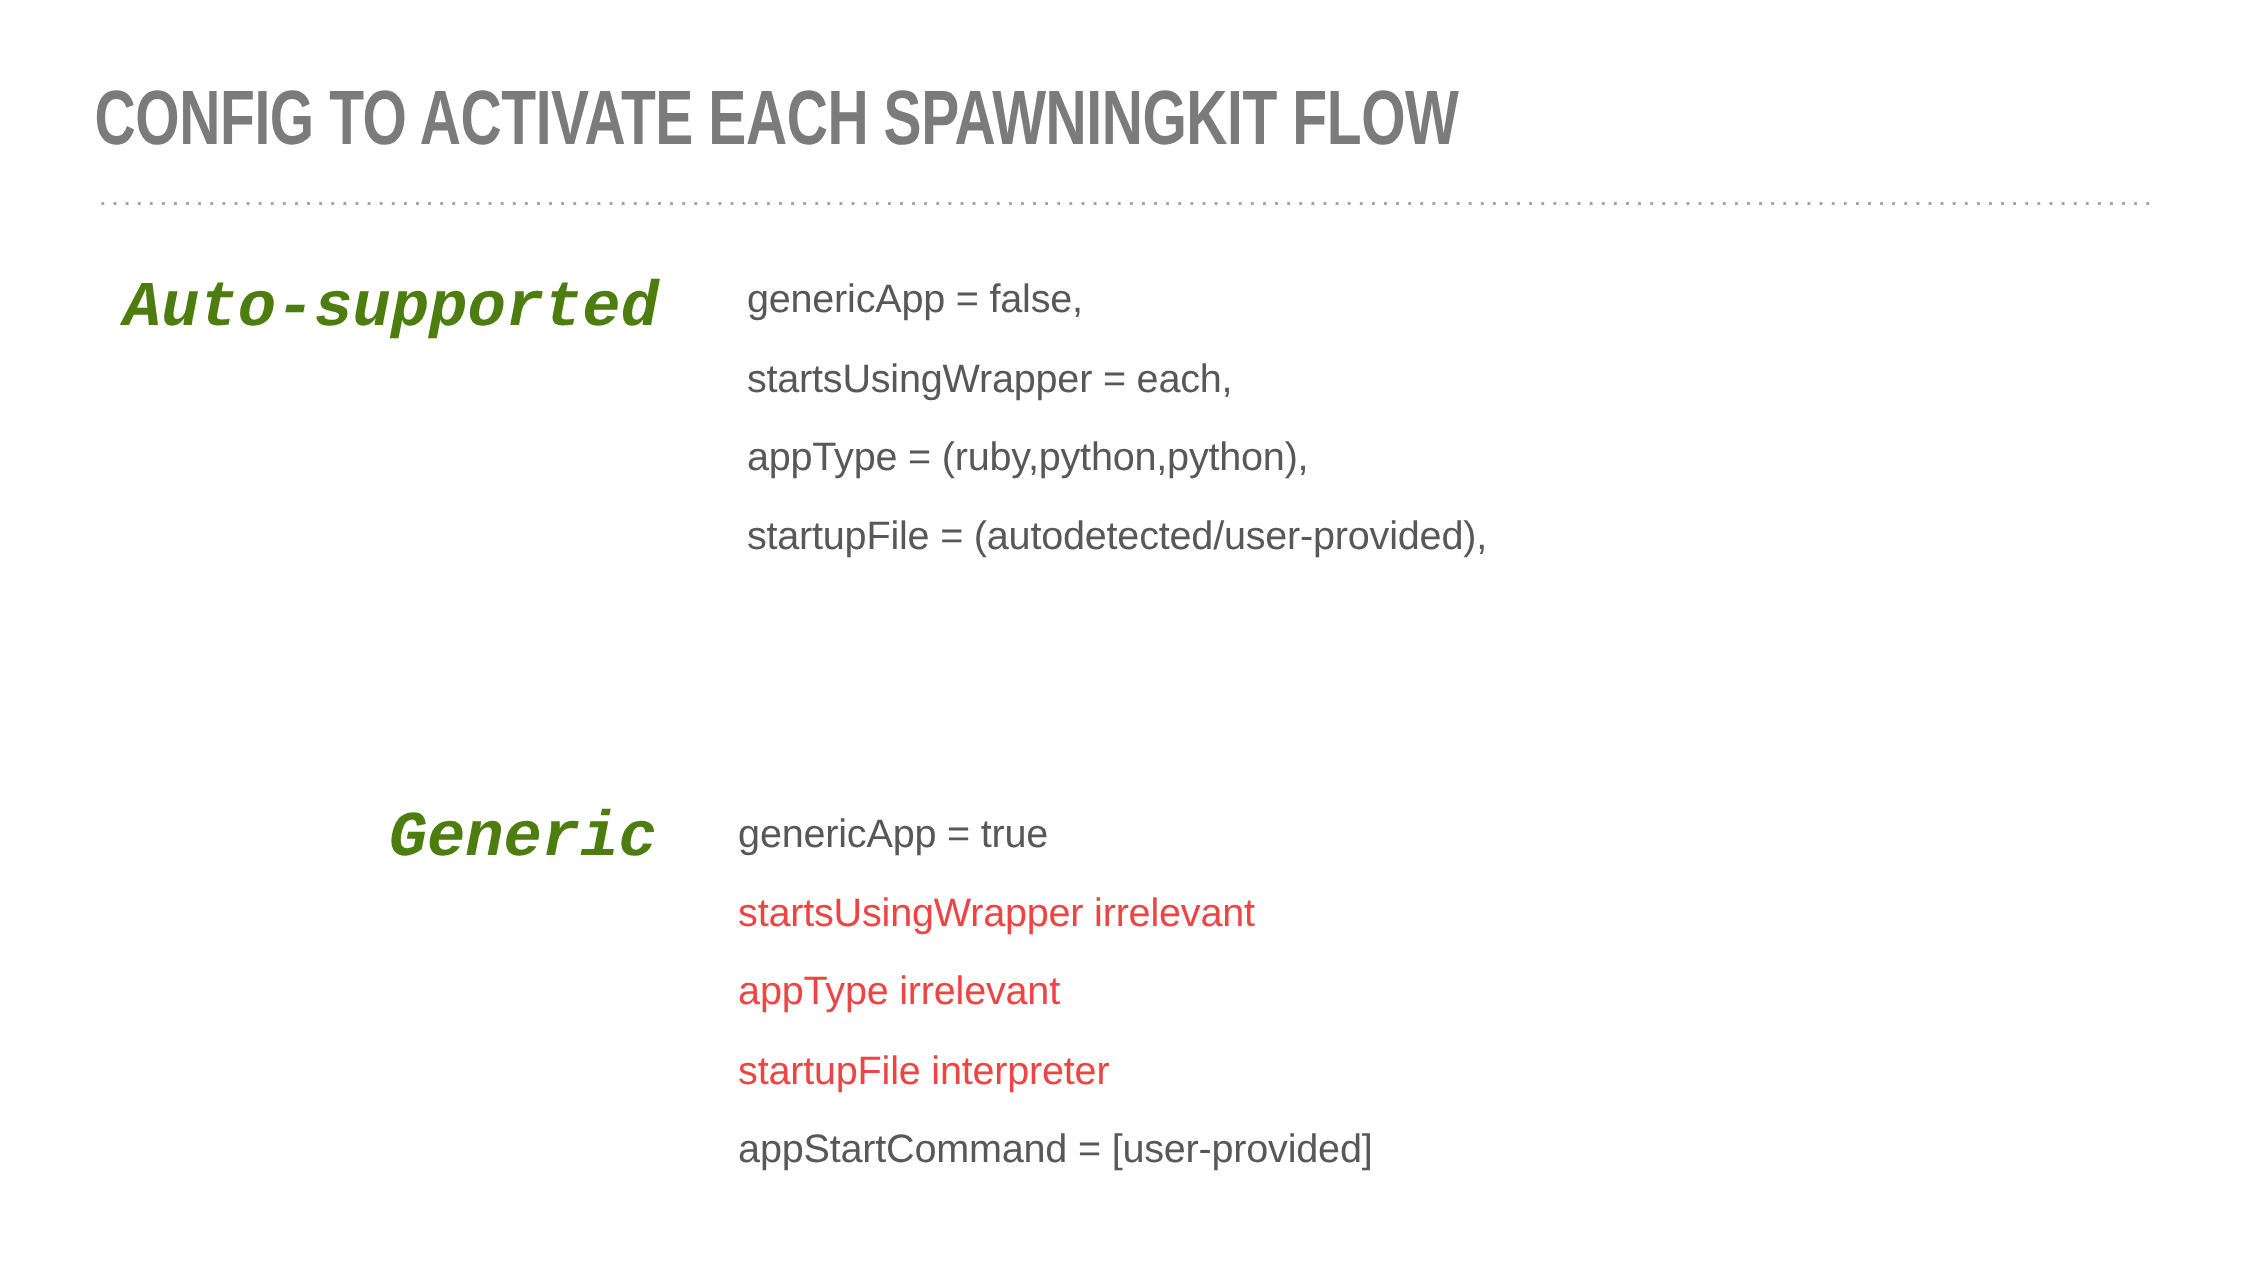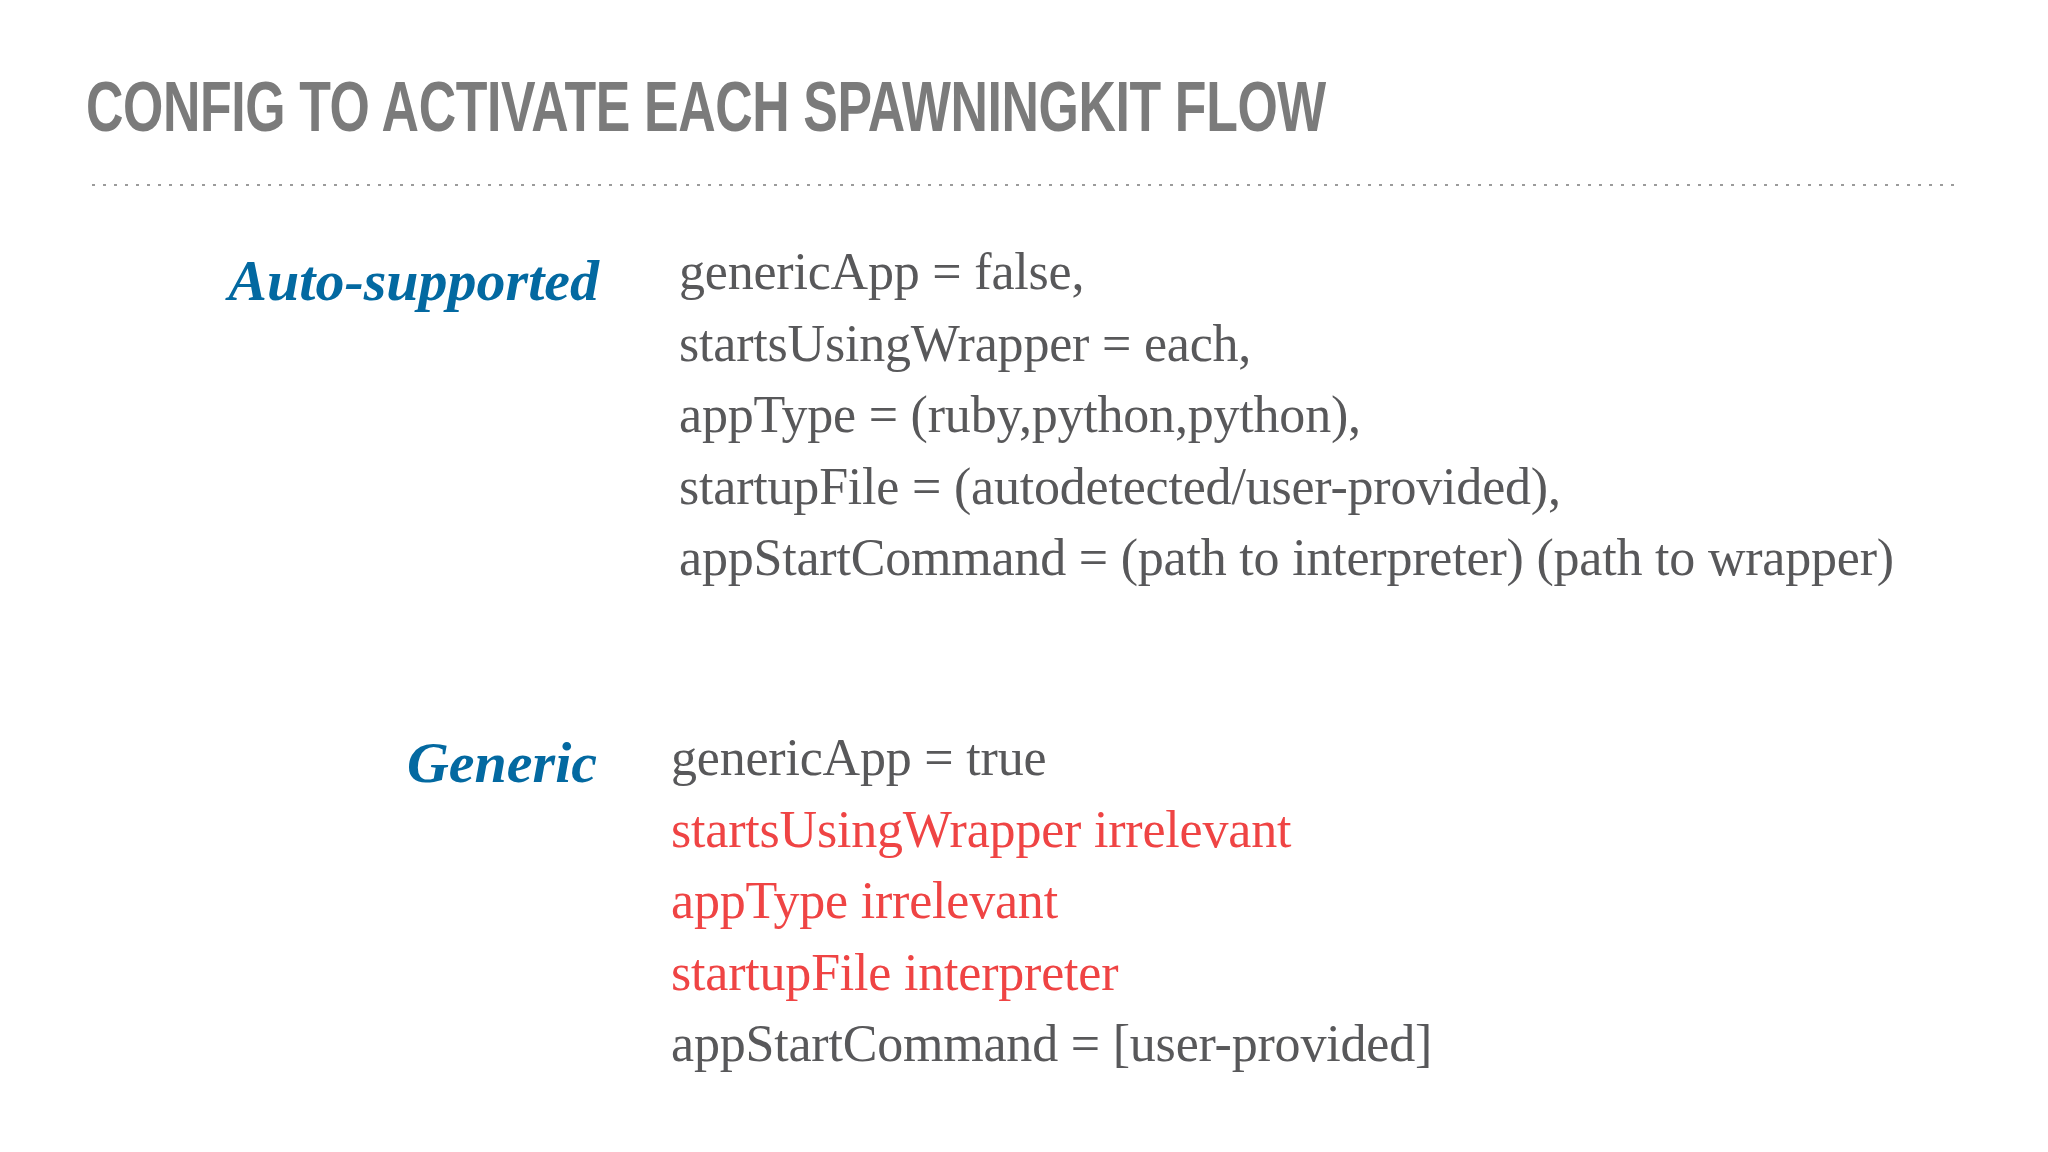--- a/index.html
+++ b/index.html
@@ -54,46 +54,46 @@
   .flow-row {
     position: absolute;
     display: flex;
     align-items: flex-start;
   }
 
   #row-auto { left: 0; top: 236px; }
   #row-generic { left: 0; top: 722px; }
 
   .flow-label {
-    font-family: Liberation Serif, serif;
+    font-family: Liberation Mono, monospace;
     font-style: italic;
     font-weight: bold;
     font-size: 58px;
     line-height: 62px;
-    color: #0369a1;
+    color: #4d7c0f;
     text-align: right;
     white-space: nowrap;
     flex: 0 0 auto;
   }
 
   #row-auto .flow-label {
     width: 605px;
     padding-right: 6px;
     padding-top: 14px;
   }
 
   #row-generic .flow-label {
     width: 605px;
     padding-right: 8px;
     padding-top: 10px;
   }
 
   .code-block {
-    font-family: Liberation Serif, serif;
-    font-size: 52px;
+    font-family: Liberation Sans, sans-serif;
+    font-size: 36px;
     line-height: 71.5px;
     color: #58585a;
     white-space: nowrap;
     flex: 0 0 auto;
     letter-spacing: -0.2px;
   }
 
   #row-auto .code-block {
     margin-left: 74px;
   }
@@ -114,21 +114,20 @@
 
   <div class="title-rule"></div>
 
   <div class="flow-row" id="row-auto">
     <div class="flow-label">Auto-supported</div>
     <div class="code-block">
       <span class="code-line">genericApp = false,</span>
       <span class="code-line">startsUsingWrapper = each,</span>
       <span class="code-line">appType = (ruby,python,python),</span>
       <span class="code-line">startupFile = (autodetected/user-provided),</span>
-      <span class="code-line">appStartCommand = (path to interpreter) (path to wrapper)</span>
     </div>
   </div>
 
   <div class="flow-row" id="row-generic">
     <div class="flow-label">Generic</div>
     <div class="code-block">
       <span class="code-line">genericApp = true</span>
       <span class="code-line muted">startsUsingWrapper irrelevant</span>
       <span class="code-line muted">appType irrelevant</span>
       <span class="code-line muted">startupFile interpreter</span>

